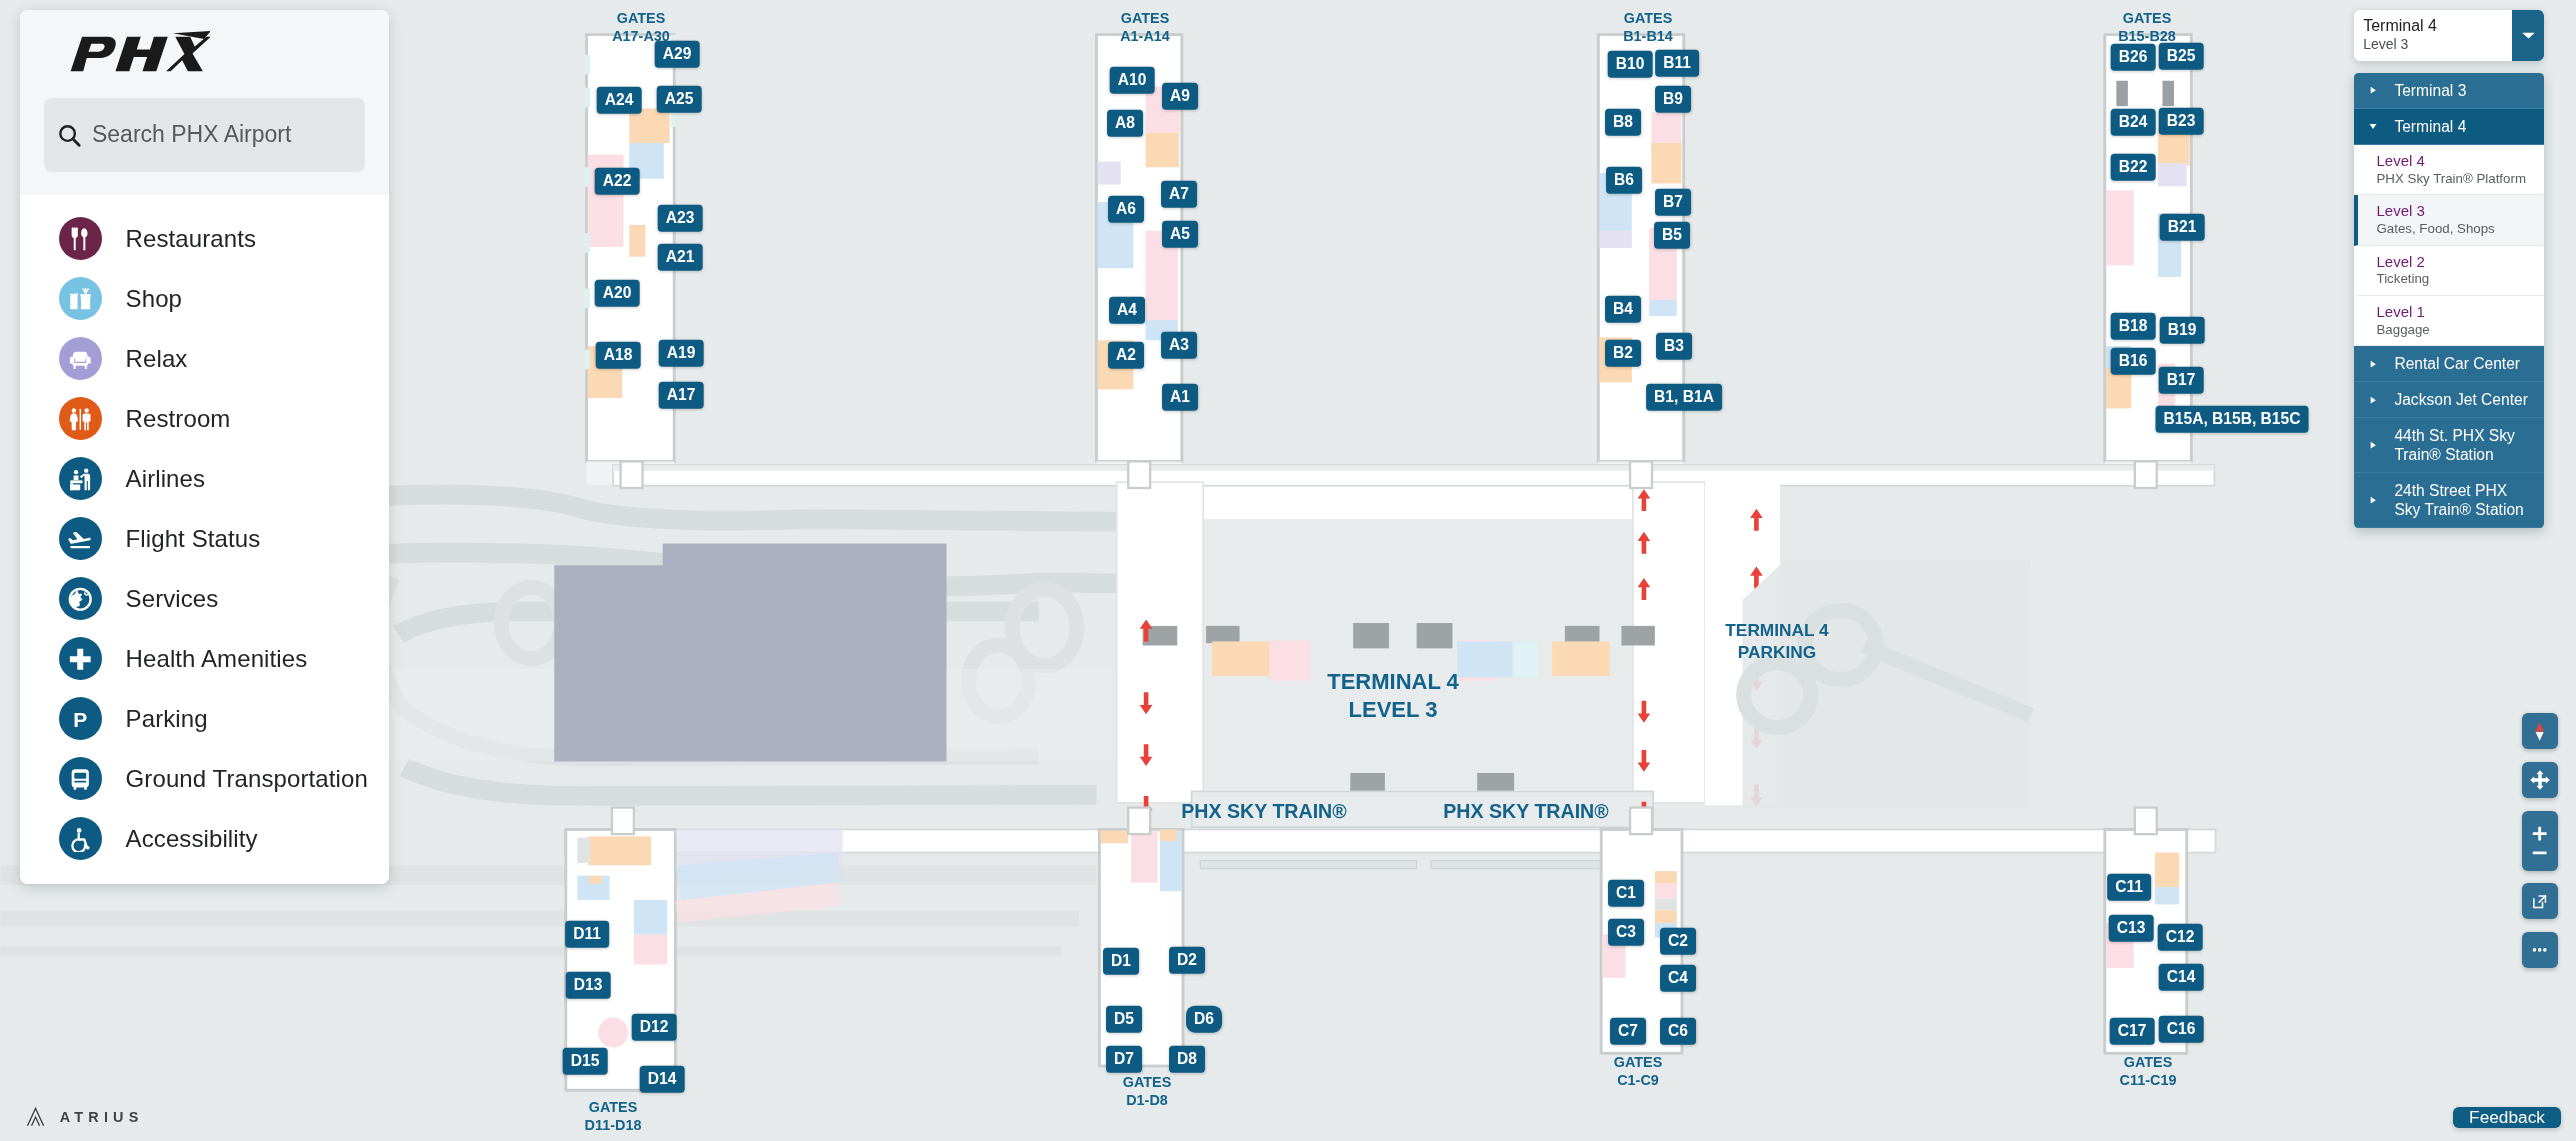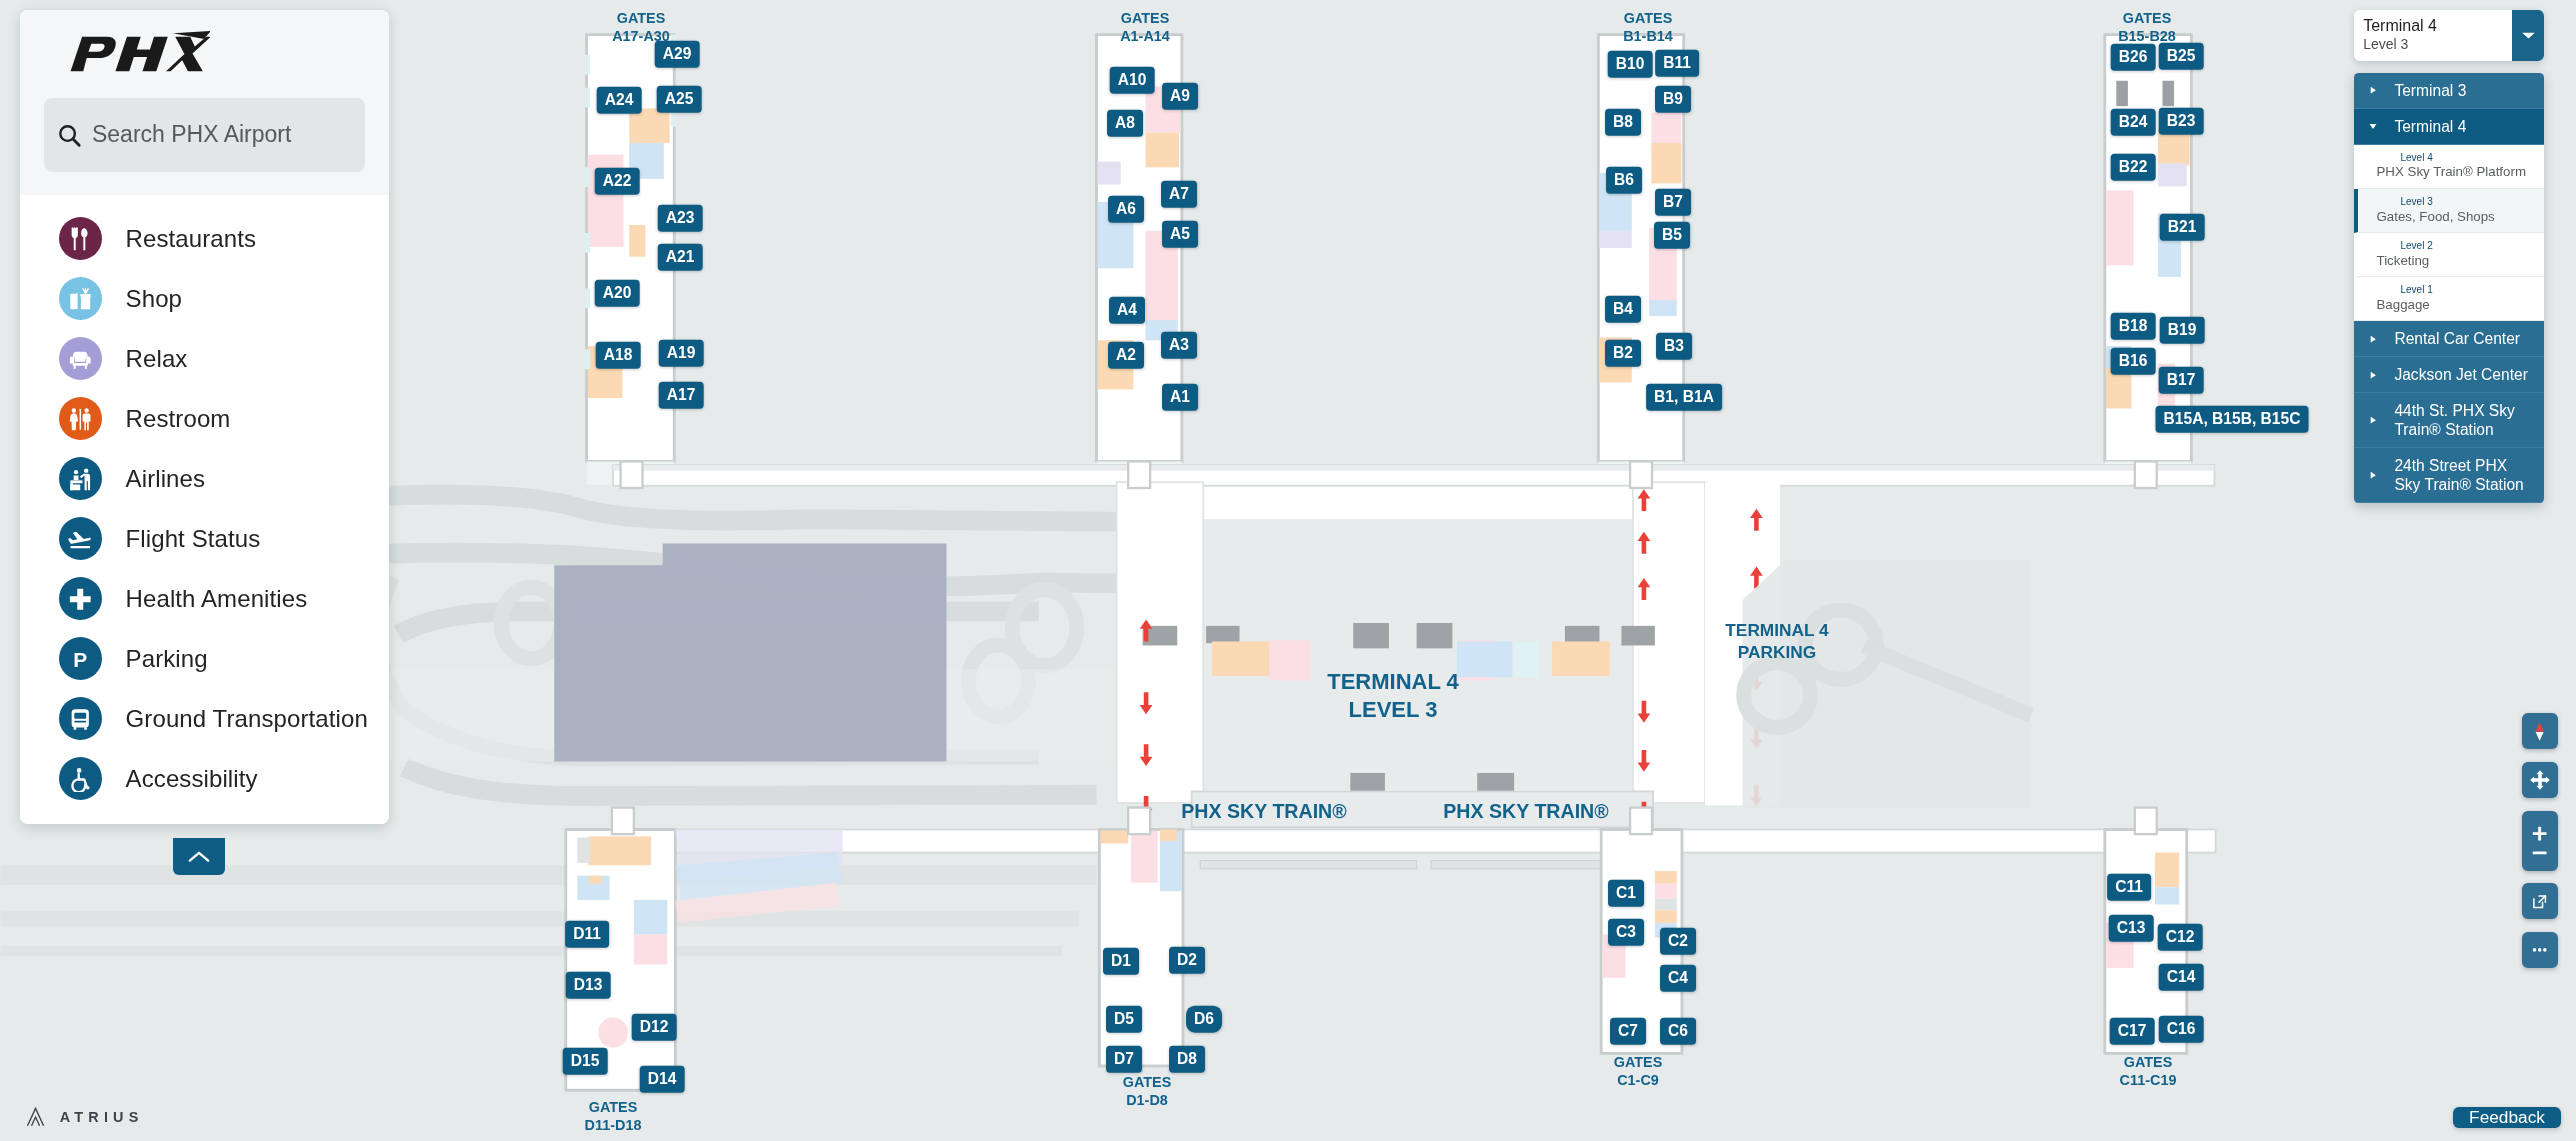--- a/index.html
+++ b/index.html
@@ -121,21 +121,21 @@
   .dd-arrow { width: 15px; flex: 0 0 15px; margin-right: 10.4px; display:flex; align-items:center;}
   .dd-arrow svg { width: 8px; height: 10.4px; }
   .dd-group-label { padding: 8px 8px 8px 0; line-height: 1.22; }
 
   .dd-level {
     background: #fff; padding: 7px 0 7px 18.5px;
     border-bottom: 0.6px solid #e7eaeb; cursor: pointer;
     border-left: 4px solid transparent;
   }
   .dd-level.active { background: #f3f6f7; border-left-color: #0e5b81; }
-  .dd-level-name { font-size: 10px; color: #0c4a6e; line-height: 1.25; margin-left: 24px; }
+  .dd-level-name { font-size: 15px; color: #701a75; line-height: 1.25; }
   .dd-level-desc { font-size: 13.3px; color: #5a5d60; line-height: 1.25; }
 
   
   #map-controls {
     position: absolute; right: 18.5px; bottom: 173px;
     display: flex; flex-direction: column; align-items: center; gap: 12.7px;
     z-index: 50;
   }
   .ctl {
     width: 36px; height: 36px; border-radius: 5.8px;
@@ -601,20 +601,30 @@
             <svg viewBox="0 0 24 24">
               <path fill="#ffffff" d="M21.4 12.1 c.4-.9-.1-1.6-1.1-1.4 l-5.1 1 -6.4-6 c-.3-.3-.7-.4-1.1-.3 l-1.6 .4 c-.5 .1-.7 .7-.4 1.1 l3.7 5.2 -4 .8 -2-1.6 c-.3-.2-.6-.3-1-.2 l-.8 .2 c-.4 .1-.6 .6-.4 1 l1.9 3.3 c.2 .4 .7 .6 1.1 .5 L20 13.2 c.7-.1 1.2-.5 1.4-1.1z"></path>
               <rect x="3" y="18.2" width="18" height="1.9" fill="#ffffff" rx=".9"></rect>
             </svg>
           </span>
           <span class="nav-label">Flight Status</span>
         </div>
         <div class="nav-item">
           <span class="nav-ico" style="background:#0d5b82">
             <svg viewBox="0 0 24 24">
+              <circle cx="12" cy="12" r="9.4" fill="none" stroke="#fff" stroke-width="2.2"></circle>
+              <path fill="#ffffff" d="M9.4 4.1 c1 1.2 .3 2.4 1.5 2.9 1.2 .5 2.3-.4 2.6 .7 .3 1.1-1.3 1.3-1.2 2.4 .1 1.1 1.9 .9 1.6 2.2-.3 1.3-2.1 1-2.6 2.2-.5 1.2 .9 2.1 .3 3.2-.6 1.1-2.2 .5-3 1.6-.4 .6-.3 1.3-.1 1.9 A8.5 8.5 0 0 1 4 9.4 c1-1.4 3.2-1.6 3.6-3 .3-1 .9-1.7 1.8-2.3z"></path>
+              <path fill="#ffffff" d="M16.4 5.6 c.7 .5 .2 1.5 .9 1.8 .7 .3 1.4-.3 1.8 .3 .3 .5-.4 1-.9 1.1-.8 .2-1.6-.3-2.2-.8-.6-.5-.9-1.6-.4-2.2 .2-.2 .5-.3 .8-.2z"></path>
+            </svg>
+          </span>
+          <span class="nav-label">Services</span>
+        </div>
+        <div class="nav-item">
+          <span class="nav-ico" style="background:#0d5b82">
+            <svg viewBox="0 0 24 24">
               <path fill="#ffffff" d="M9.3 2.6 h5.4 v6.7 h6.7 v5.4 h-6.7 v6.7 H9.3 v-6.7 H2.6 V9.3 h6.7z"></path>
             </svg>
           </span>
           <span class="nav-label">Health Amenities</span>
         </div>
         <div class="nav-item">
           <span class="nav-ico" style="background:#0d5b82">
             <svg viewBox="0 0 24 24">
               <text x="12" y="18.6" text-anchor="middle" font-family="Liberation Sans, sans-serif" font-size="19" font-weight="bold" fill="#ffffff">P</text>
             </svg>

